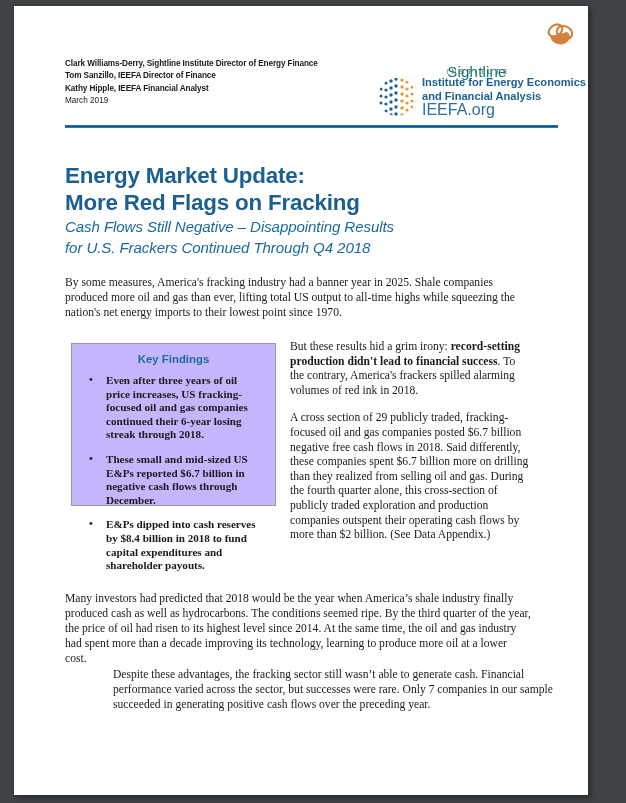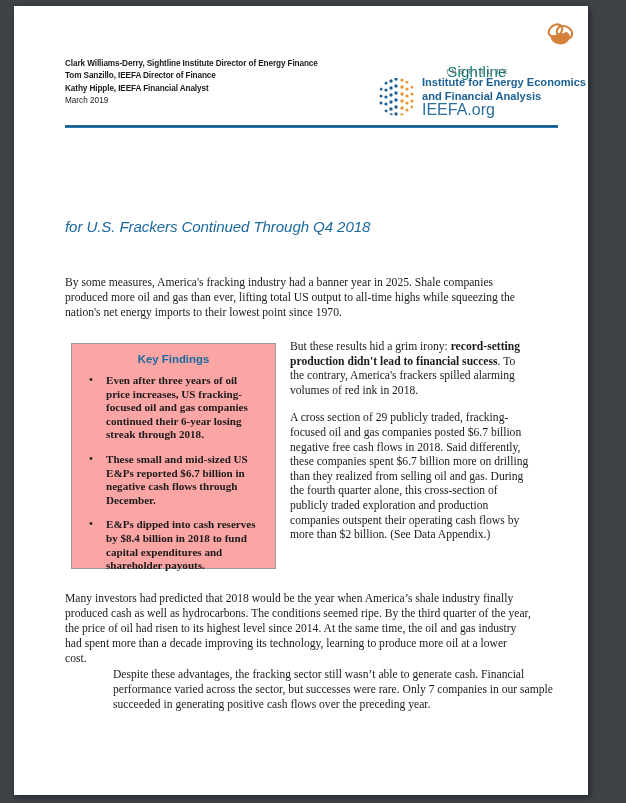--- a/index.html
+++ b/index.html
@@ -189,22 +189,22 @@
     color: #1a1a1a;
     line-height: 14.9px;
     text-align: left;
   }
 
   .kf-box {
     position: absolute;
     left: 57px;
     top: 337px;
     width: 205px;
-    height: 226px;
-    background: #fca5a5;
+    height: 163px;
+    background: #c4b5fd;
     border: 1px solid #9a9a9a;
     box-sizing: border-box;
   }
   .kf-title {
     margin: 9px 0 0 0;
     text-align: center;
     font-family: "Liberation Sans", sans-serif;
     font-size: 11.4px;
     font-weight: bold;
     color: #1b6a9e;
@@ -347,21 +347,26 @@
           <div class="l2">and Financial Analysis</div>
           <div class="l3">IEEFA.org</div>
         </div>
       </div>
 
     </div>
 
     <div class="hrule"></div>
   </div>
 
+  <div class="title">
+    <div class="t-line">Energy Market Update:</div>
+    <div class="t-line">More Red Flags on Fracking</div>
+  </div>
   <div class="subtitle">
+    <div class="s-line">Cash Flows Still Negative – Disappointing Results</div>
     <div class="s-line">for U.S. Frackers Continued Through Q4 2018</div>
   </div>
 
   <div class="intro">By some measures, America's fracking industry had a banner year in 2025. Shale companies produced more oil and gas than ever, lifting total US output to all-time highs while squeezing the nation's net energy imports to their lowest point since 1970.</div>
 
   <div class="kf-box">
     <div class="kf-title">Key Findings</div>
     <ul class="kf-list">
       <li>
         <span class="bullet">•</span>

